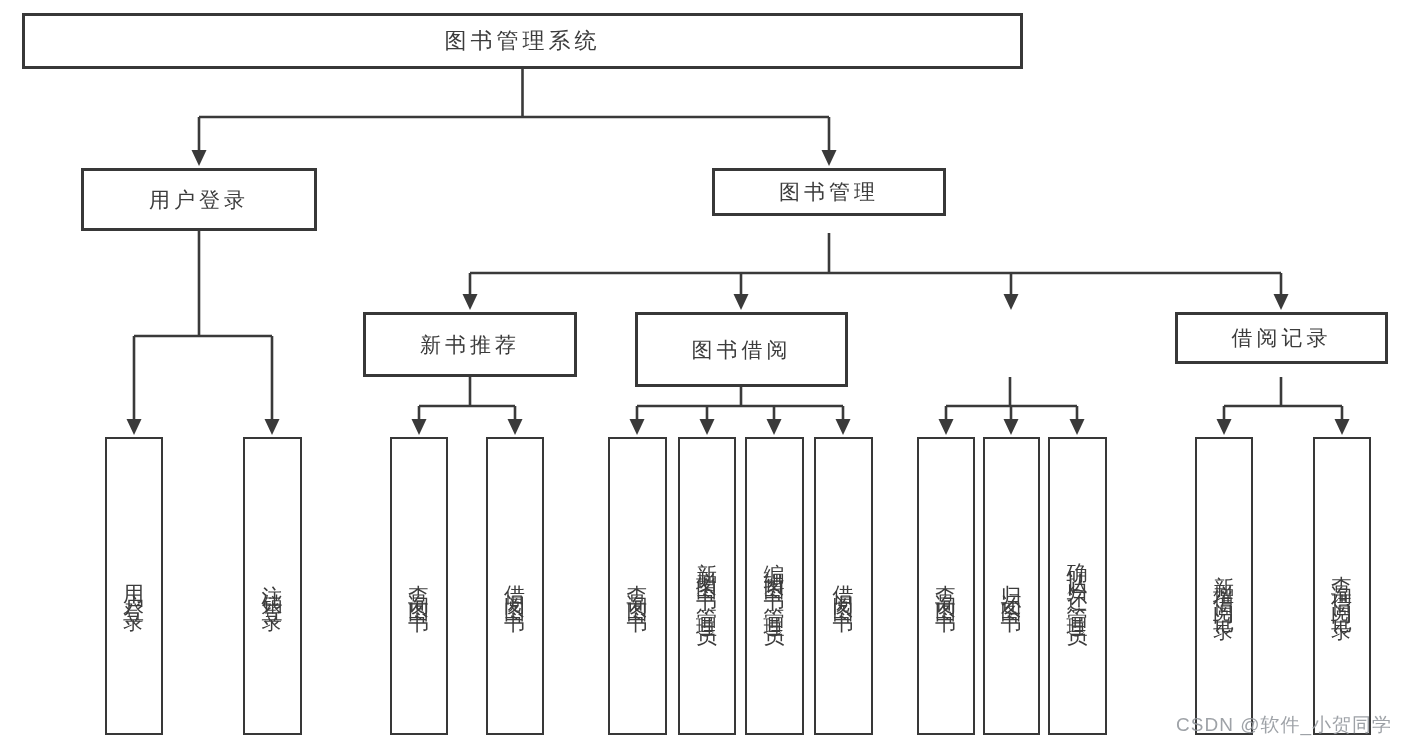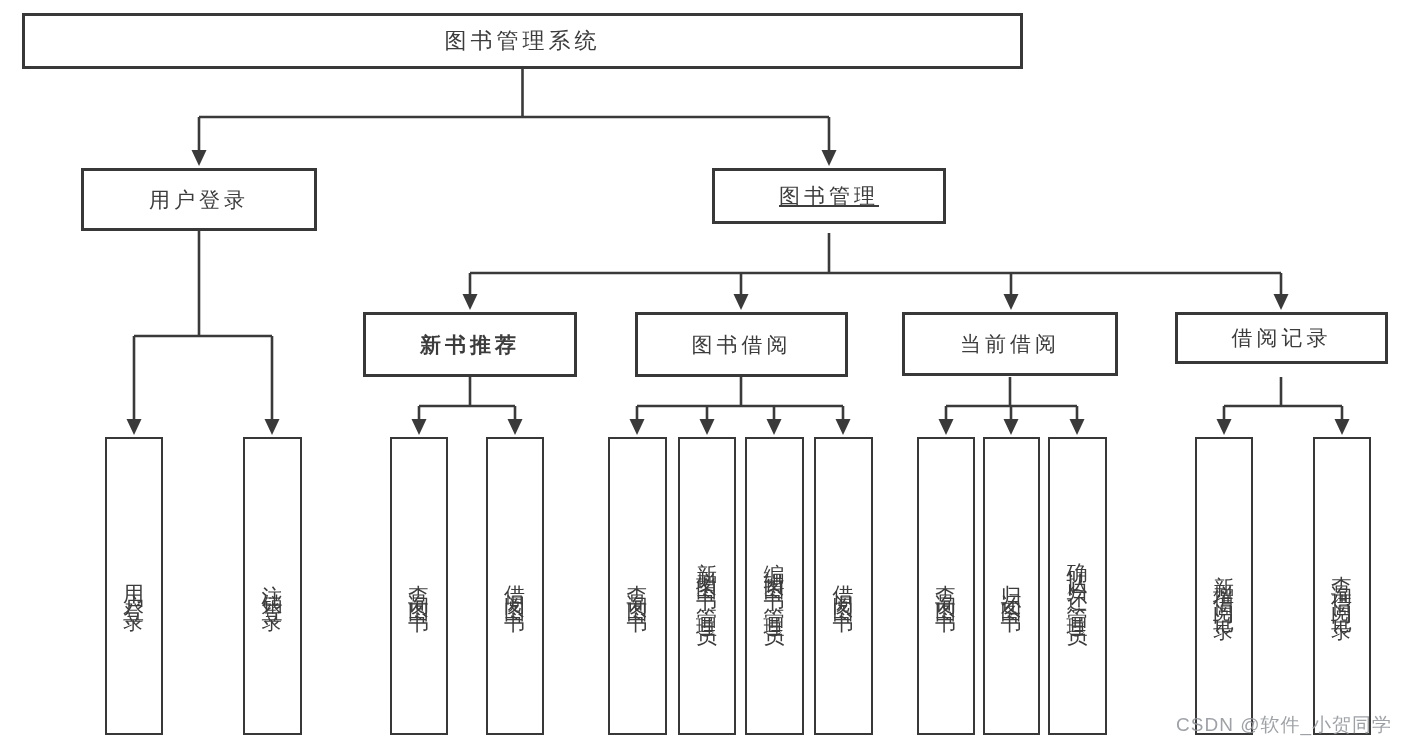--- a/index.html
+++ b/index.html
@@ -67,25 +67,24 @@
     <polygon class="head" points="1069.5,419 1084.5,419 1077,435"></polygon>
 
     <path class="stroke" d="M1281 377 L1281 406 M1224 406 L1342 406 M1224 406 L1224 421 M1342 406 L1342 421"></path>
     <polygon class="head" points="1216.5,419 1231.5,419 1224,435"></polygon>
     <polygon class="head" points="1334.5,419 1349.5,419 1342,435"></polygon>
   </svg>
 
   <div class="hbox title" style="left:22px; top:13px; width:1001px; height:56px;">图书管理系统</div>
 
   <div class="hbox" style="left:81px; top:168px; width:236px; height:63px;">用户登录</div>
-  <div class="hbox" style="left:712px; top:168px; width:234px; height:56px;text-decoration:underline;">图书管理</div>
+  <div class="hbox" style="left:712px; top:168px; width:234px; height:48px;">图书管理</div>
 
-  <div class="hbox" style="left:363px; top:312px; width:214px; height:65px;font-weight:bold;">新书推荐</div>
-  <div class="hbox" style="left:635px; top:312px; width:213px; height:65px;">图书借阅</div>
-  <div class="hbox" style="left:902px; top:312px; width:216px; height:64px;">当前借阅</div>
+  <div class="hbox" style="left:363px; top:312px; width:214px; height:65px;">新书推荐</div>
+  <div class="hbox" style="left:635px; top:312px; width:213px; height:75px;">图书借阅</div>
   <div class="hbox" style="left:1175px; top:312px; width:213px; height:52px;">借阅记录</div>
 
   <div class="vbox" style="left:105px; top:437px; width:58px; height:298px;">
     <span class="vtext">用户登录</span>
   </div>
   <div class="vbox" style="left:243px; top:437px; width:59px; height:298px;">
     <span class="vtext">注销登录</span>
   </div>
 
   <div class="vbox" style="left:390px; top:437px; width:58px; height:298px;">

